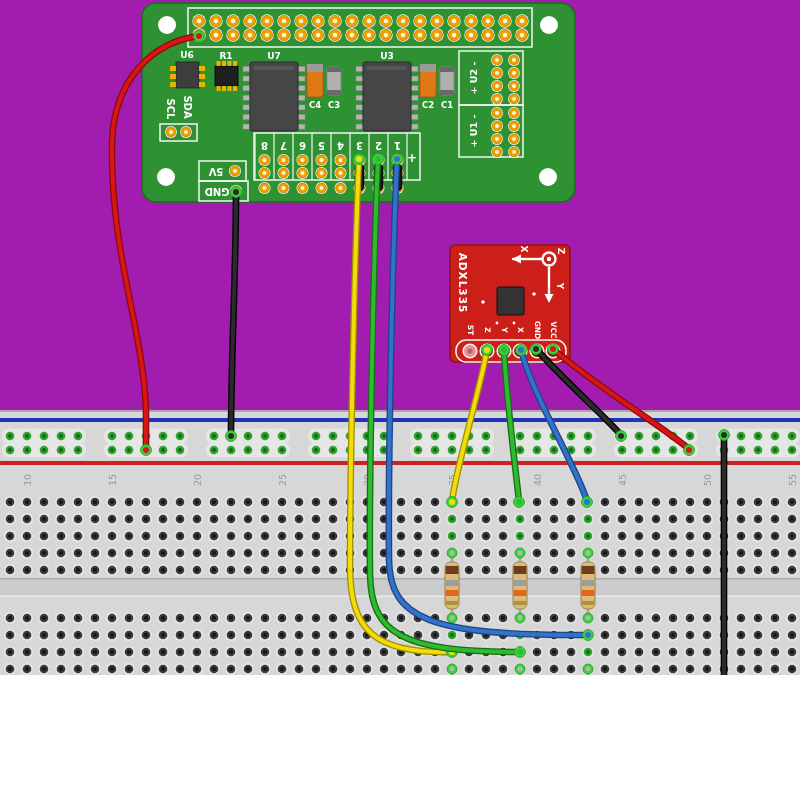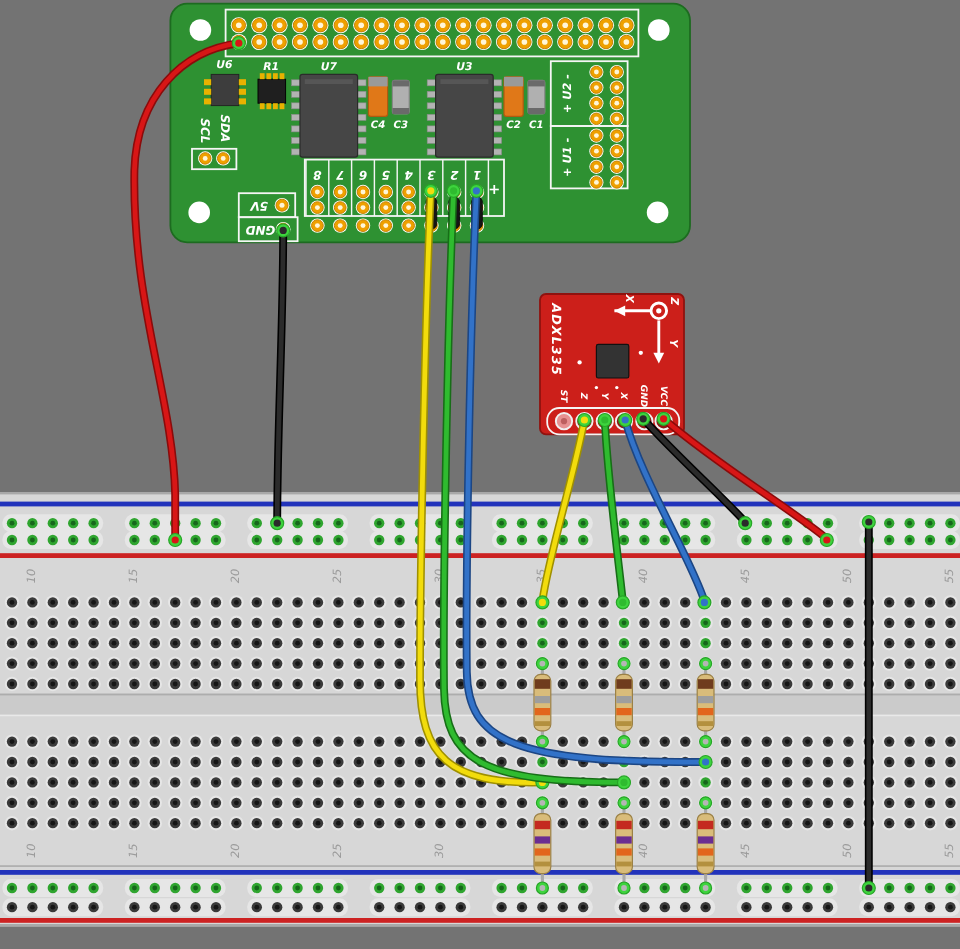--- a/index.html
+++ b/index.html
@@ -1,17 +1,17 @@
 <!DOCTYPE html>
 <html><head>
 <meta charset="utf-8">
 <style>
   html,body{margin:0;padding:0;background:#ffffff;}
-  .stage{position:relative;width:800px;height:791px;background:#737373;overflow:hidden;
-         font-family:"DejaVu Sans",sans-serif;font-style:italic;}
+  .stage{position:relative;width:800px;height:675px;background:#a21caf;overflow:hidden;
+         font-family:"DejaVu Sans",sans-serif;}
   svg{position:absolute;left:0;top:0;}
 </style>
 </head>
 <body>
 
 <div class="stage">
   <svg id="scene" width="800" height="791" viewBox="0 0 800 791">
       <g>
         <rect x="0" y="410" width="800" height="362" fill="#d7d7d7"></rect>
         <rect x="0" y="410" width="800" height="2" fill="#a8a8a8"></rect>

